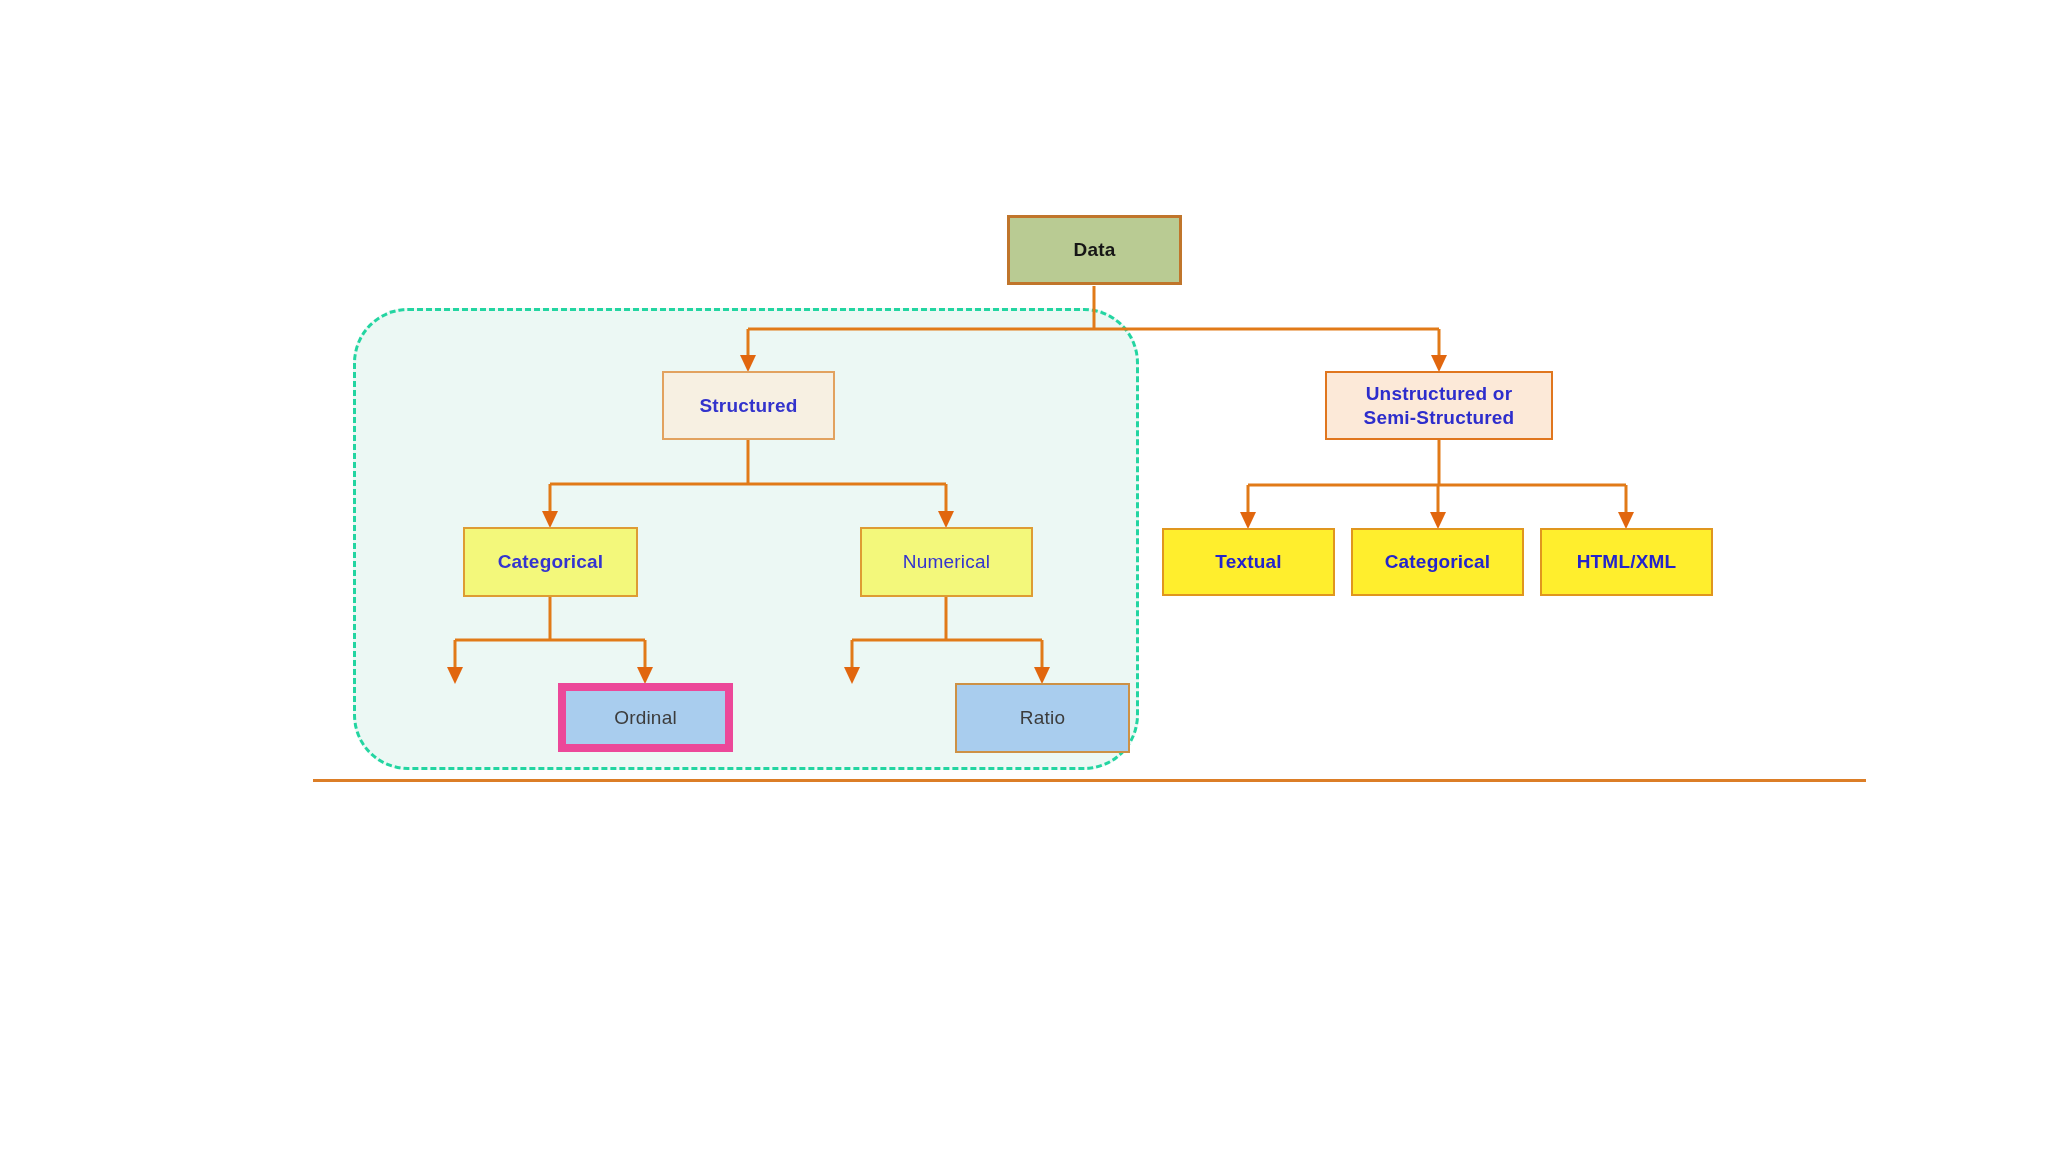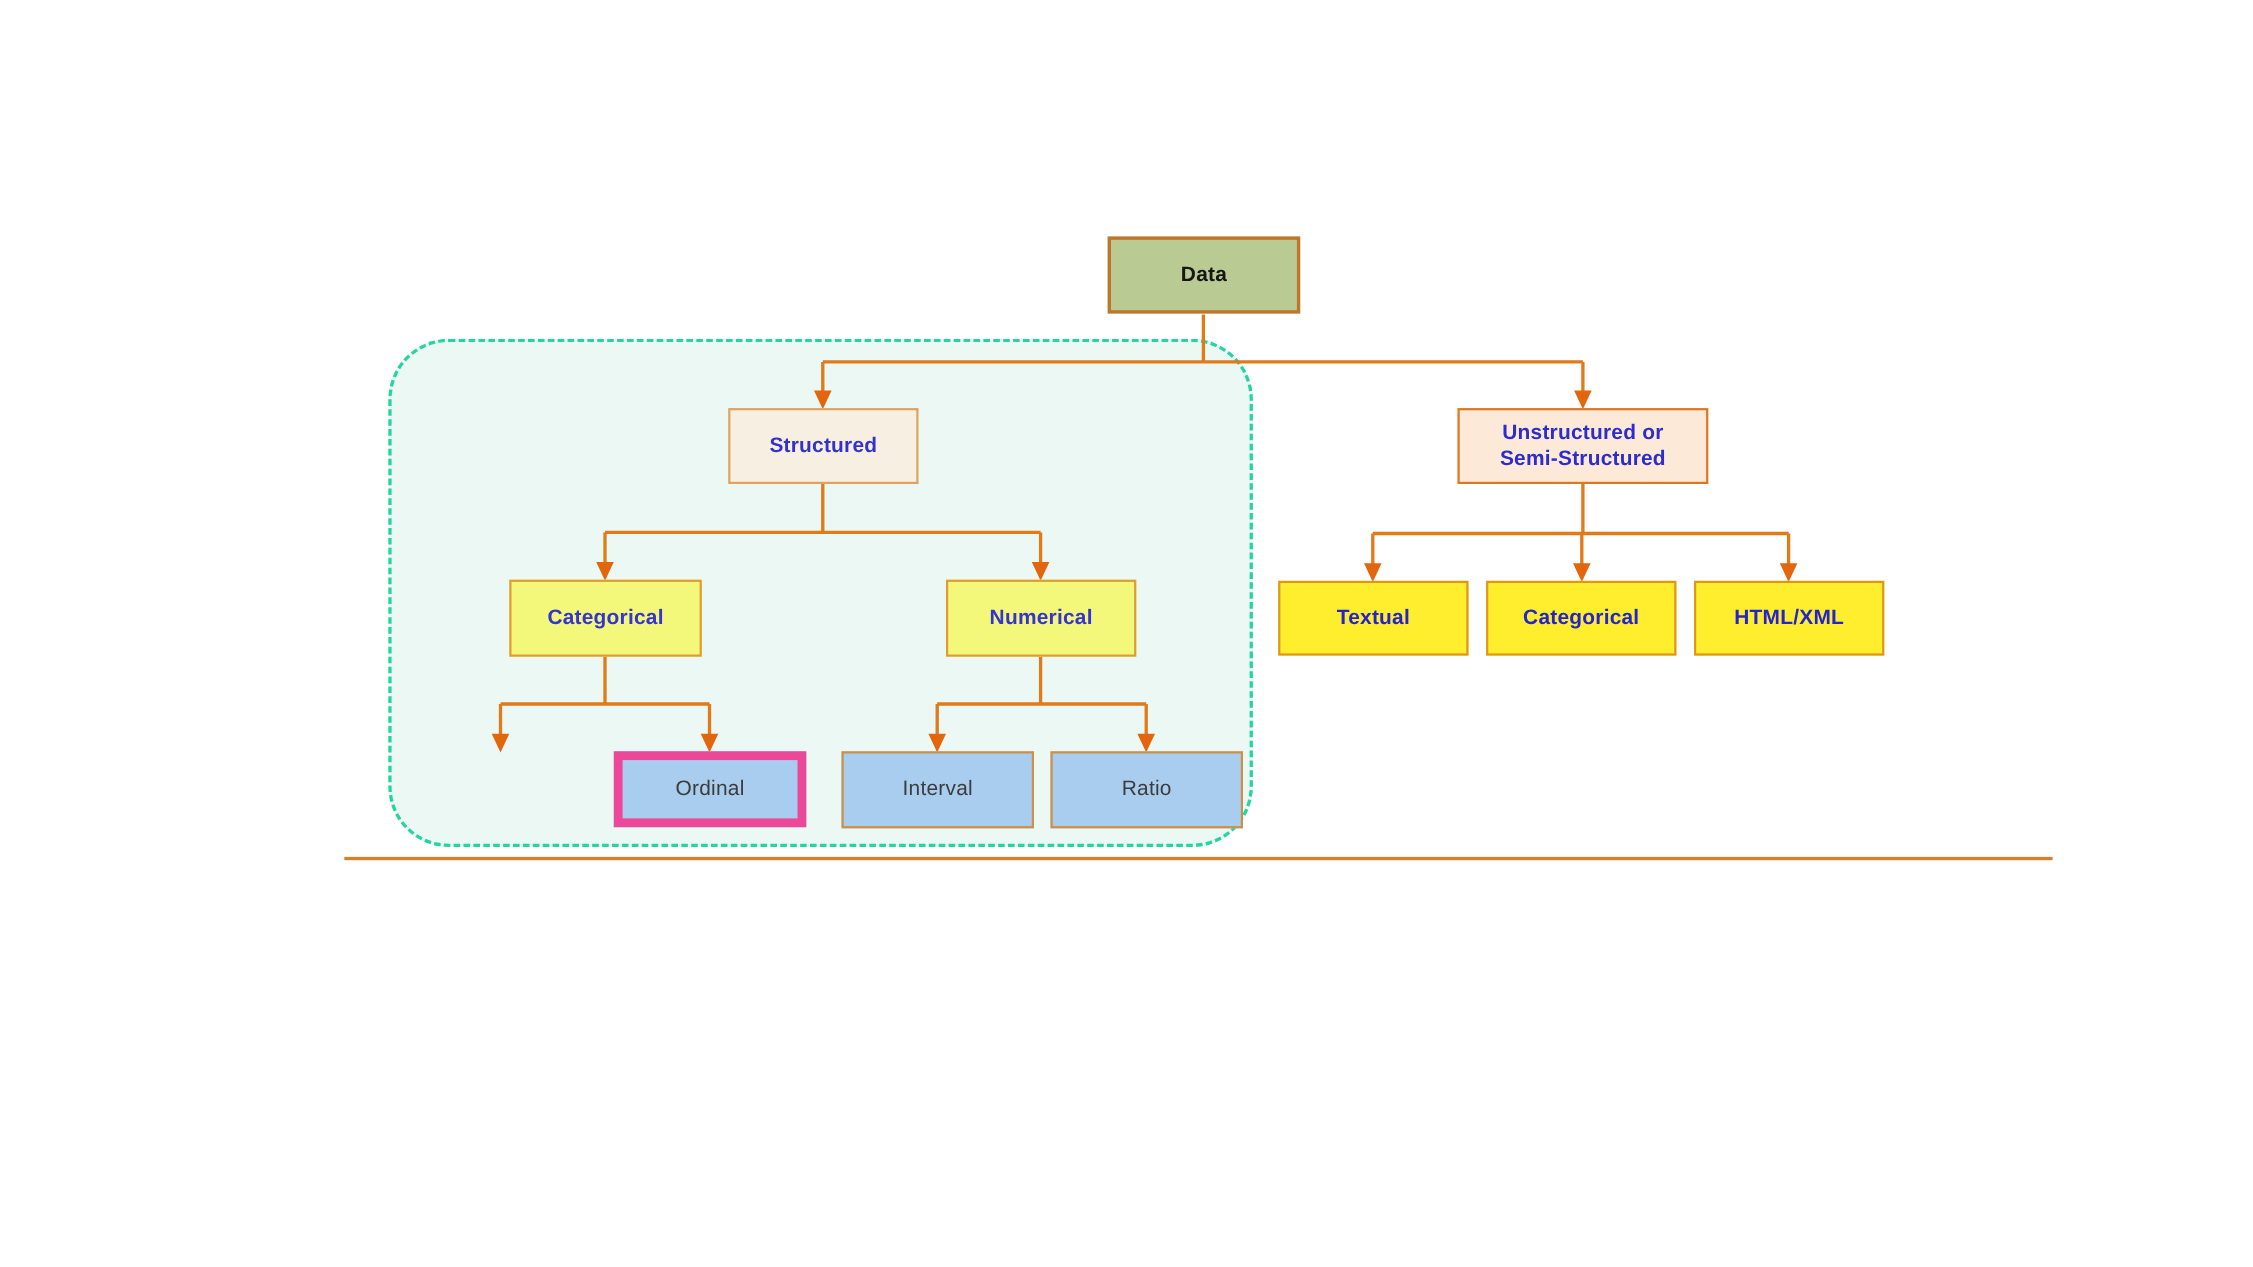--- a/index.html
+++ b/index.html
@@ -15,21 +15,21 @@
   .connectors { position:absolute; left:0; top:0; }
   .node {
     position:absolute; box-sizing:border-box;
     display:flex; flex-direction:column; align-items:center; justify-content:center;
     text-align:center; font-size:19px; letter-spacing:0.2px;
   }
   .n-data        { left:1007px; top:215px; width:175px; height:70px; background:#b9cb93; border:3px solid #c0752b; color:#161616; font-weight:600; }
   .n-structured  { left:662px;  top:371px; width:173px; height:69px; background:#f7f0e2; border:2px solid #e2a25f; color:#3333cc; font-weight:700; }
   .n-unstructured{ left:1325px; top:371px; width:228px; height:69px; background:#fce9d8; border:2px solid #e0761e; color:#2d2dcc; font-weight:700; line-height:24px; }
   .n-categorical { left:463px;  top:527px; width:175px; height:70px; background:#f3f87b; border:2px solid #de9c33; color:#3434cf; font-weight:700; }
-  .n-numerical   { left:860px;  top:527px; width:173px; height:70px; background:#f3f87b; border:2px solid #de9c33; color:#3434cf; font-weight:700; }
+  .n-numerical   { left:860px;  top:527px; width:173px; height:70px; background:#f3f87b; border:2px solid #de9c33; color:#3434cf; font-weight:400; }
   .n-nominal     { left:368px;  top:683px; width:175px; height:69px; background:#a9cdee; border:2px solid #cd9145; color:#3c3c3c; font-weight:400; }
   .n-ordinal     { left:558px;  top:683px; width:175px; height:69px; background:#a9cdee; border:8px solid #ec4899; color:#3c3c3c; font-weight:400; }
   .n-interval    { left:765px;  top:683px; width:175px; height:70px; background:#a9cdee; border:2px solid #cd9145; color:#3c3c3c; font-weight:400; }
   .n-ratio       { left:955px;  top:683px; width:175px; height:70px; background:#a9cdee; border:2px solid #cd9145; color:#3c3c3c; font-weight:400; }
   .n-textual     { left:1162px; top:528px; width:173px; height:68px; background:#ffee2d; border:2px solid #e0961e; color:#2424cc; font-weight:700; }
   .n-multimedia  { left:1351px; top:528px; width:173px; height:68px; background:#ffee2d; border:2px solid #e0961e; color:#2424cc; font-weight:700; }
   .n-htmlxml     { left:1540px; top:528px; width:173px; height:68px; background:#ffee2d; border:2px solid #e0961e; color:#2424cc; font-weight:700; }
   .divider {
     position:absolute; left:313px; top:779px; width:1553px; height:3px;
     background:#dc7e27;
@@ -94,23 +94,20 @@
 
   <div class="node n-numerical">
     <span>Numerical</span>
   </div>
 
 
   <div class="node n-ordinal">
     <span>Ordinal</span>
   </div>
 
-  <div class="node n-interval">
-    <span>Interval</span>
-  </div>
 
   <div class="node n-ratio">
     <span>Ratio</span>
   </div>
 
   <div class="node n-textual">
     <span>Textual</span>
   </div>
 
   <div class="node n-multimedia">

